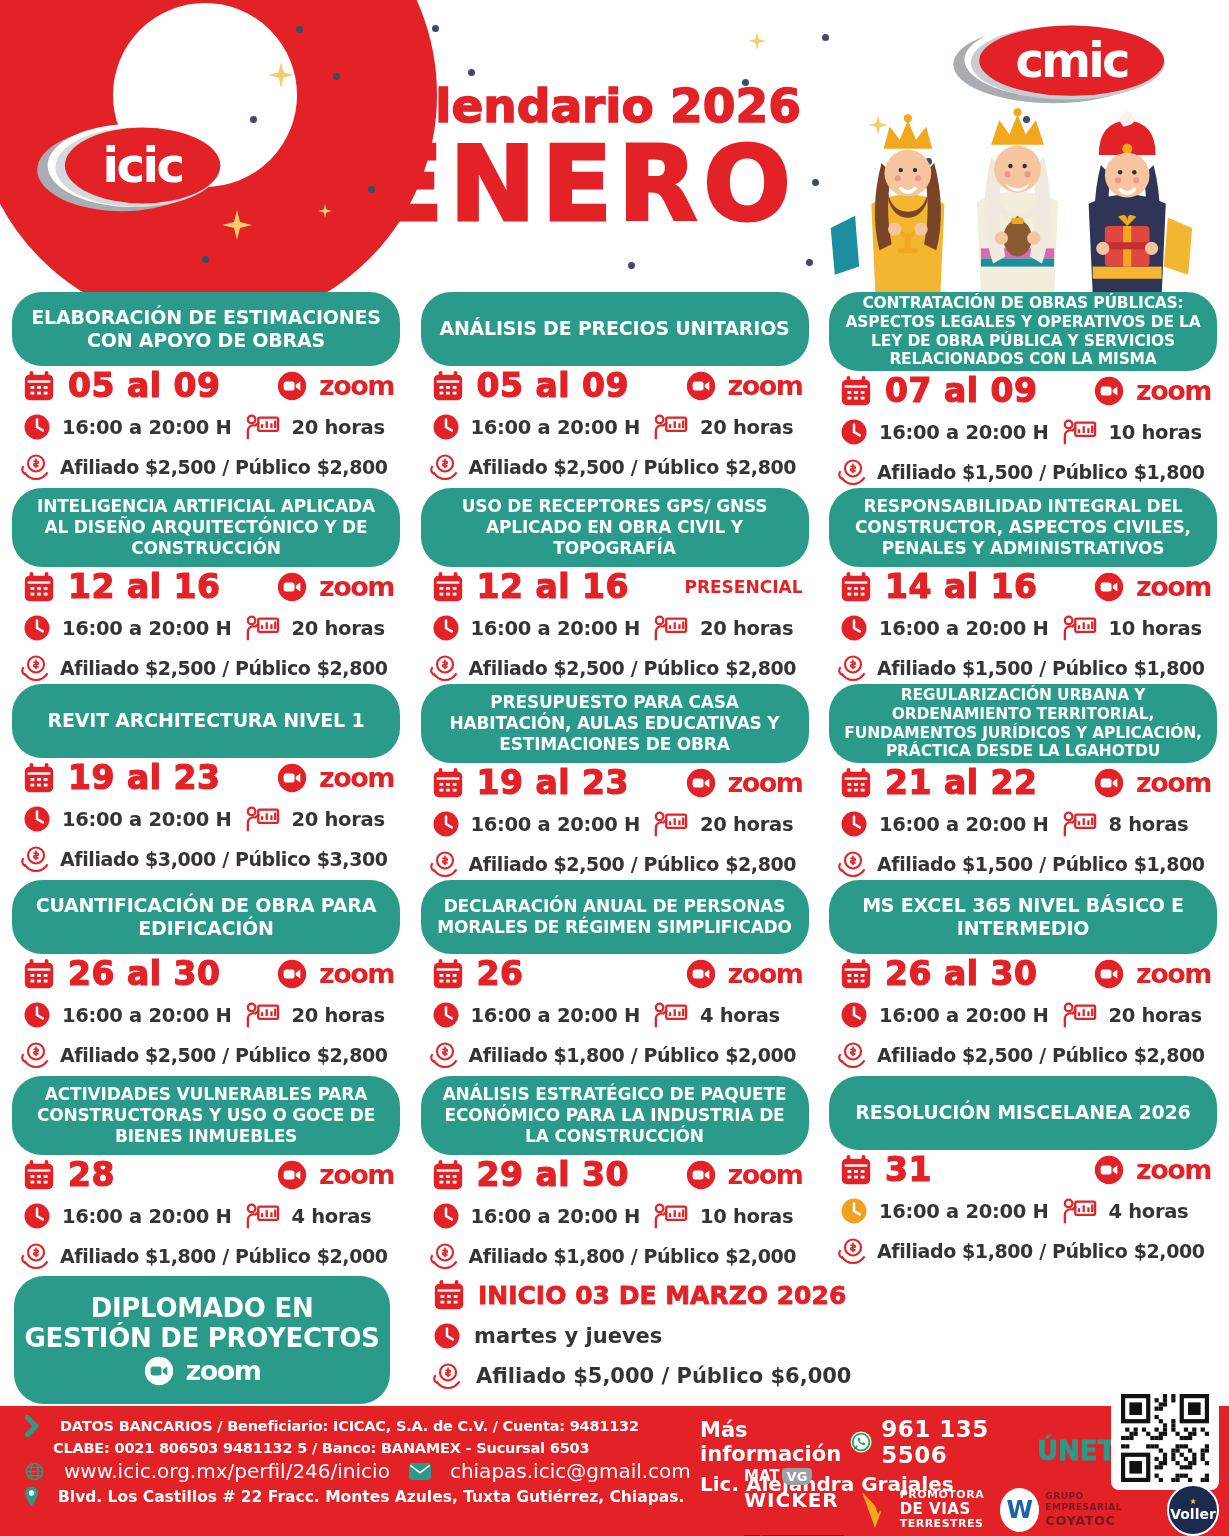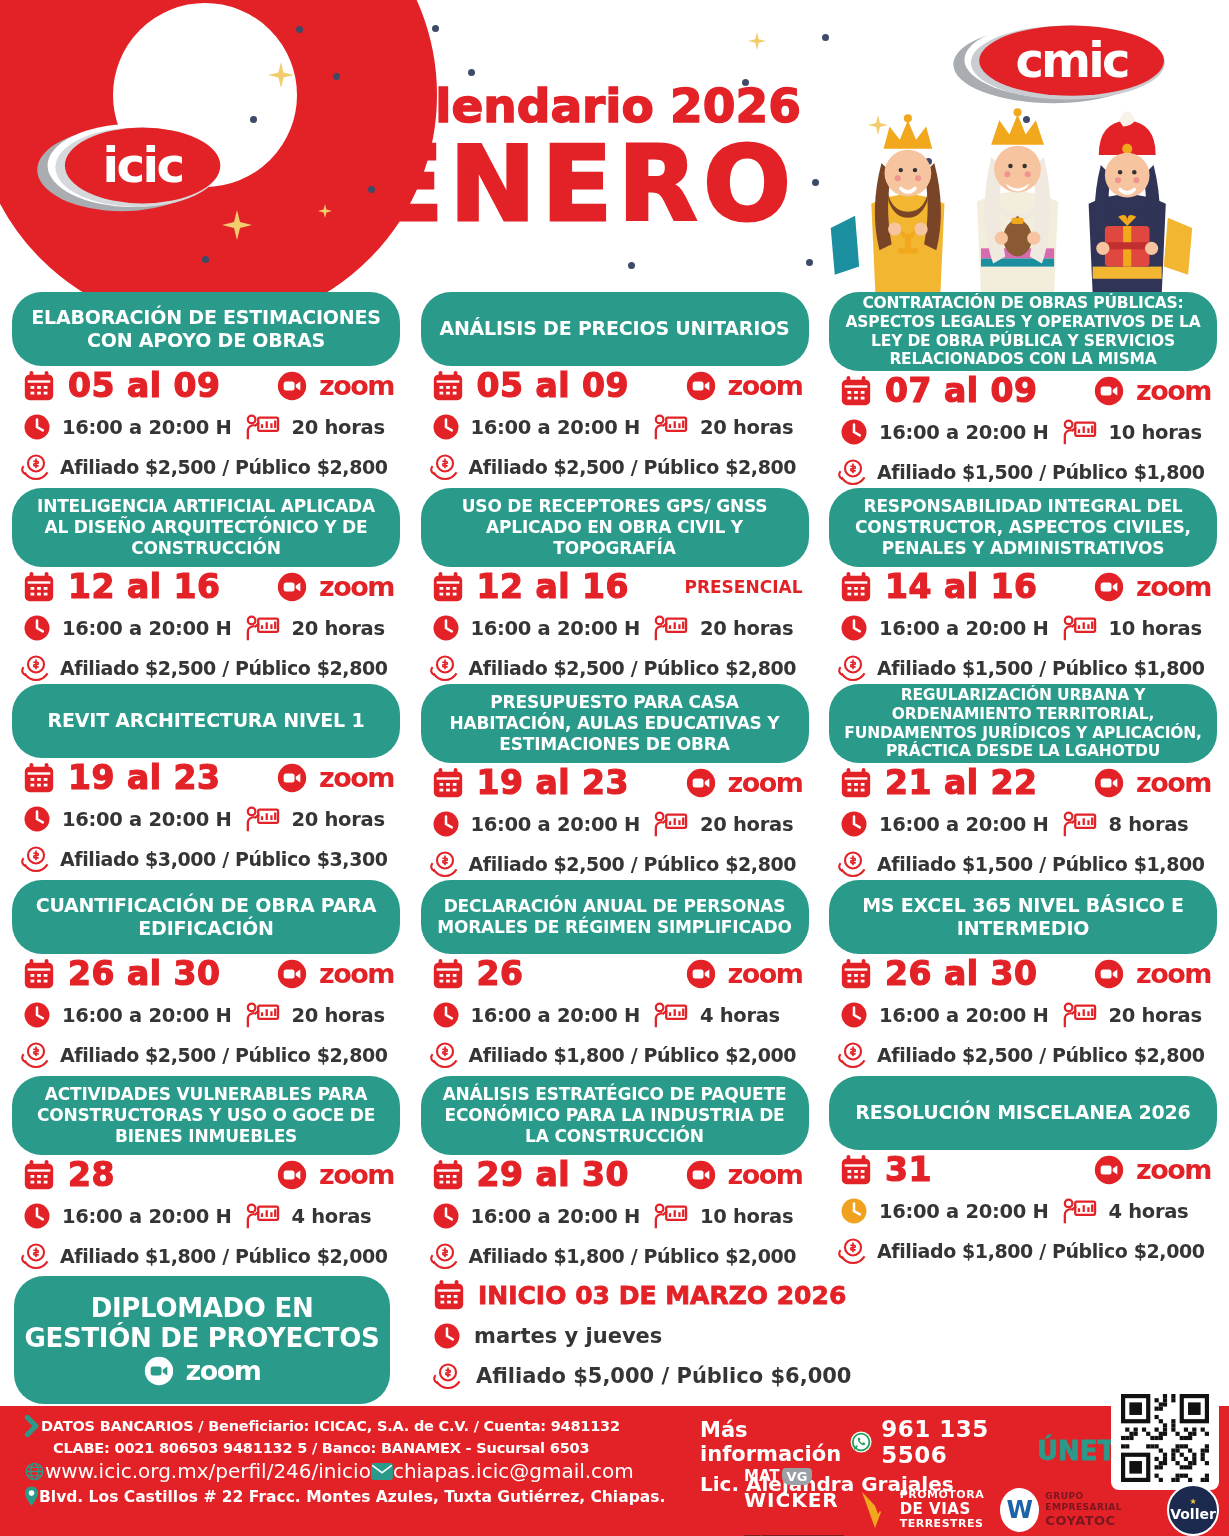--- a/index.html
+++ b/index.html
@@ -70,21 +70,21 @@
     display:flex;flex-direction:column;align-items:center;justify-content:center;padding:10px}
   .dip-title{color:#fff;font-weight:bold;font-size:26px;line-height:1.15;text-align:center;letter-spacing:-0.3px}
   .dip-card .zoom-badge{margin-top:2px}
   .dip-info{margin-left:42px;padding-top:2px}
   .dip-row{display:flex;align-items:center;gap:12px;margin-bottom:9px}
   .dip-start{color:var(--red);font-size:25px;font-weight:bold;-webkit-text-stroke:0.8px var(--red)}
   .dip-days,.dip-price{color:var(--dark);font-size:21px;font-weight:bold}
   
   .footer{position:absolute;left:0;bottom:0;width:1229px;height:130px;background:var(--red);color:#fff}
   .f-left{position:absolute;left:24px;top:9px;width:690px}
-  .f-line{display:flex;align-items:center;gap:0;margin-bottom:3px}
+  .f-line{display:flex;align-items:center;gap:19px;margin-bottom:3px}
   .f-ic{flex:none}
   .f-bank{font-size:14.5px;font-weight:bold;letter-spacing:-0.2px;white-space:nowrap}
   .f-line.indent{padding-left:29px}
   .f-web{font-size:20px;font-weight:normal;white-space:nowrap}
   .f-addr{font-size:15.5px;font-weight:bold;white-space:nowrap}
   .f-contact{position:absolute;left:700px;top:10px;width:300px;text-align:left}
   .f-contact-top{display:flex;align-items:center;justify-content:flex-end;gap:9px}
   .f-moreinfo{font-size:21px;font-weight:bold}
   .f-phone{font-size:23px;font-weight:bold;letter-spacing:0.5px}
   .f-name{font-size:20px;font-weight:bold;margin-top:4px}

